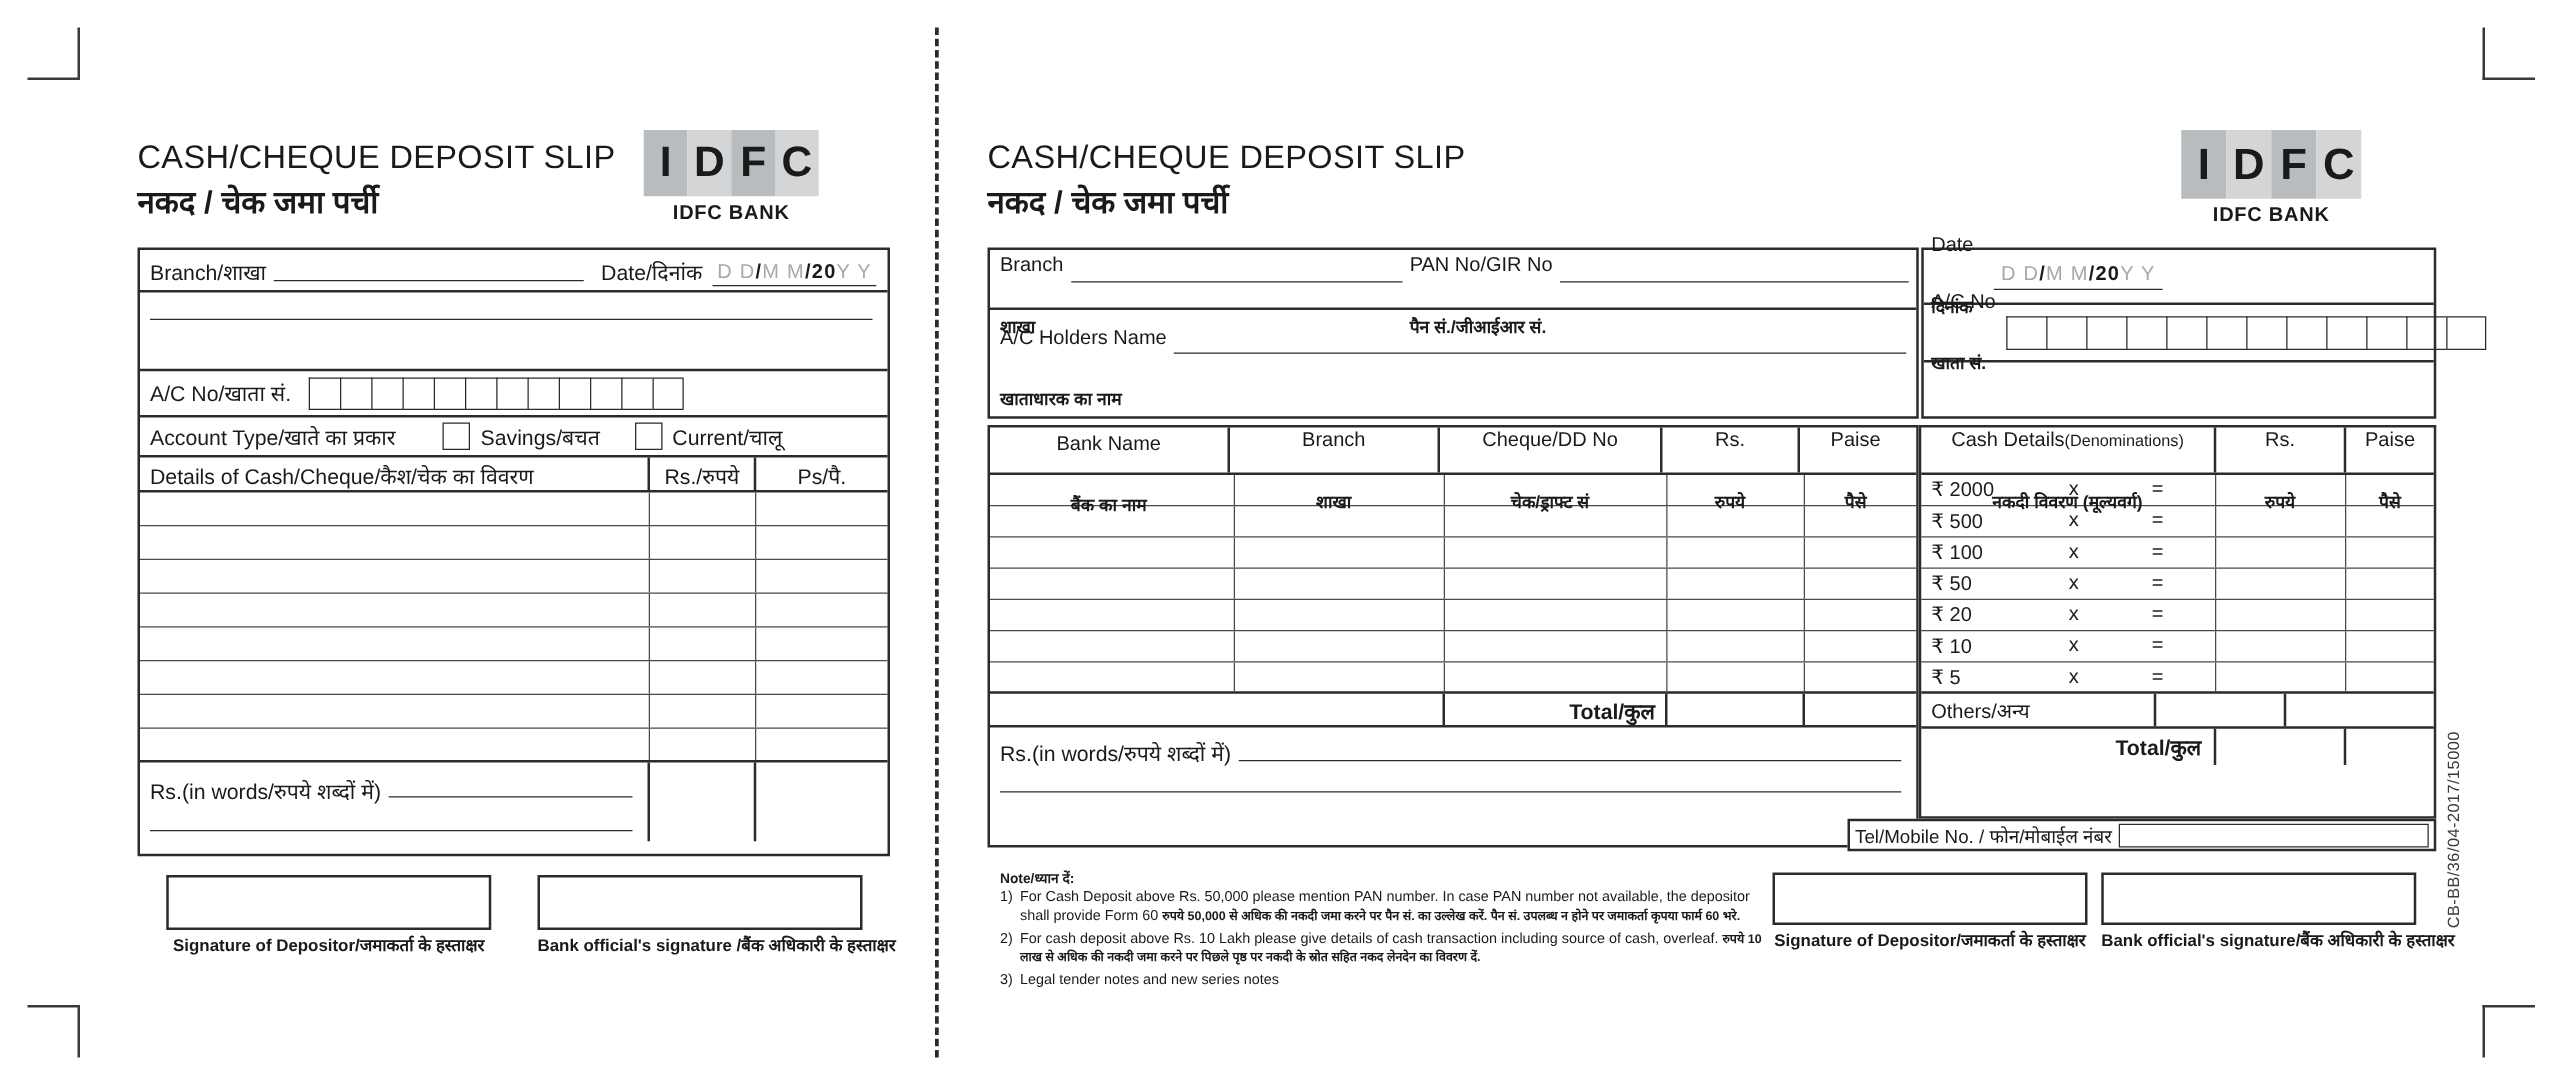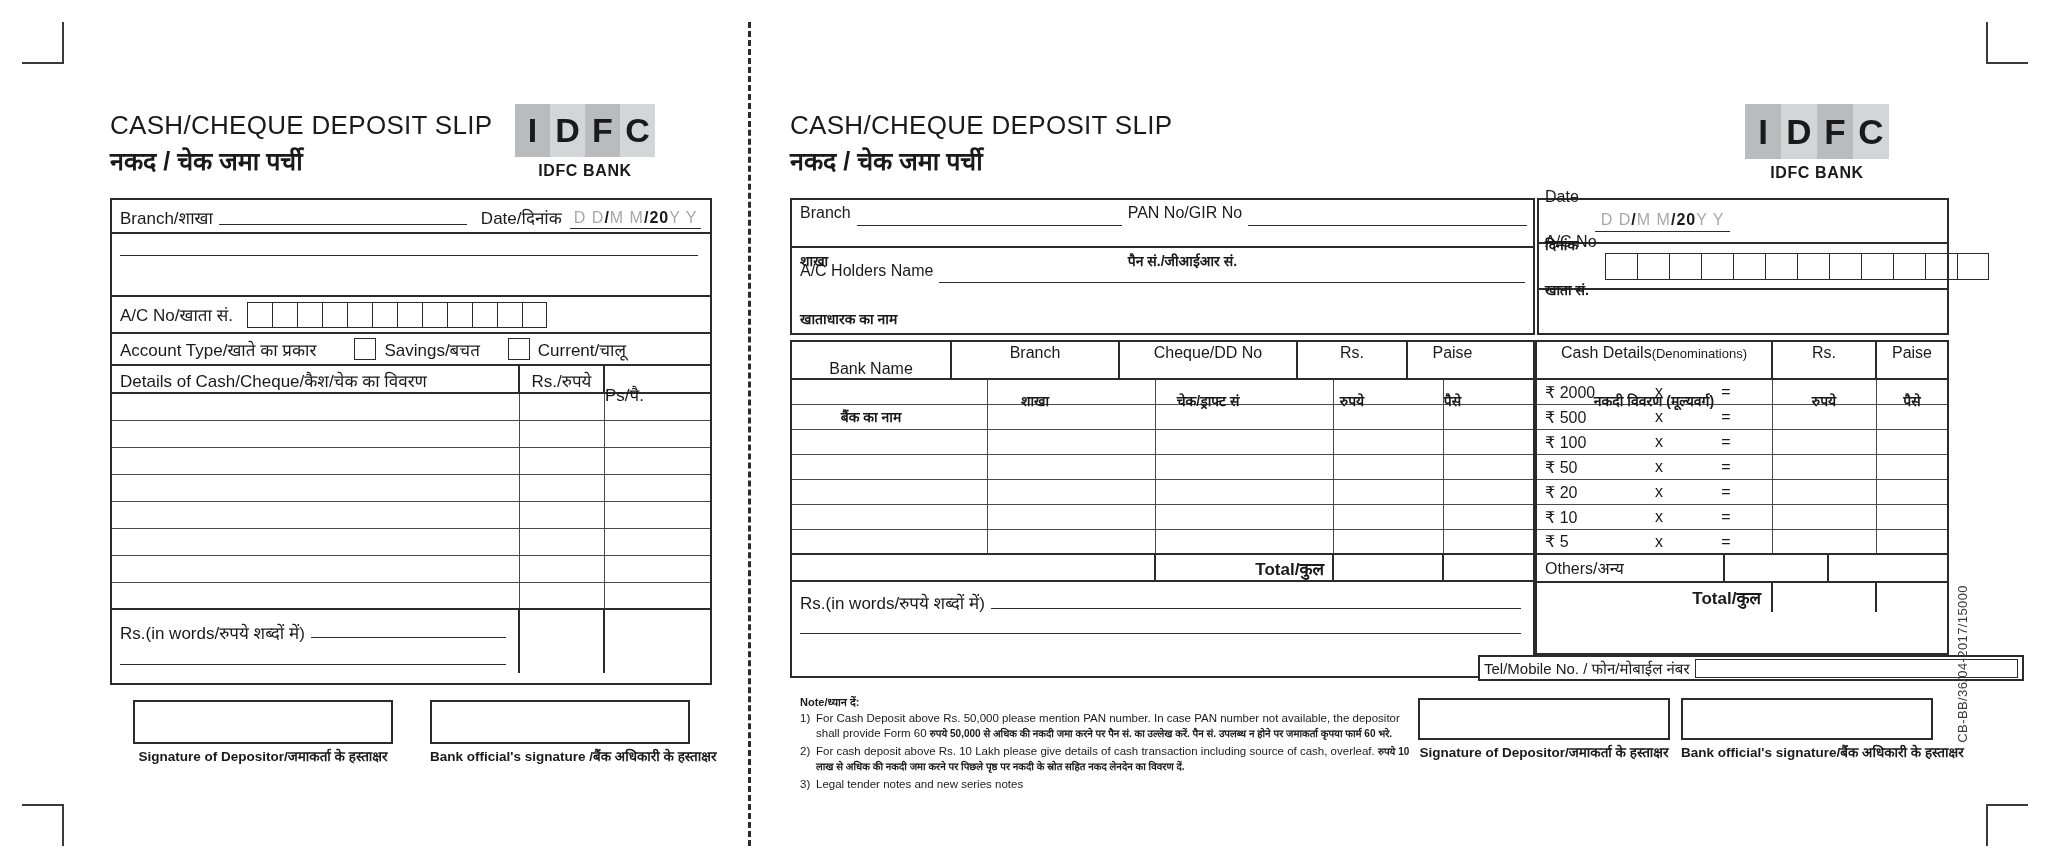--- a/index.html
+++ b/index.html
@@ -176,21 +176,21 @@
         <span class="lbl">Account Type/खाते का प्रकार</span>
         <span class="ckbx" style="margin-left:38px;"></span>
         <span class="lbl" style="margin-left:8px;">Savings/बचत</span>
         <span class="ckbx" style="margin-left:28px;"></span>
         <span class="lbl" style="margin-left:8px;">Current/चालू</span>
       </div>
 
       <div class="rowline" style="height:28px;display:flex;">
         <div class="cellline lbl" style="width:408px;padding:3px 0 0 8px;">Details of Cash/Cheque/कैश/चेक का विवरण</div>
         <div class="cellline lbl" style="width:85px;text-align:center;padding-top:3px;">Rs./रुपये</div>
-        <div class="lbl" style="width:105px;text-align:left;padding-top:17px;">Ps/पै.</div>
+        <div class="lbl" style="width:105px;text-align:center;padding-top:3px;">Ps/पै.</div>
       </div>
 
       <div id="left-rows">
           <div class="thin" style="height: 27px; display: flex;">
             <div class="thinr" style="width:408px;"></div>
             <div class="thinr" style="width:85px;"></div>
             <div style="width:105px;"></div>
           </div>
           <div class="thin" style="height: 27px; display: flex;">
             <div class="thinr" style="width:408px;"></div>
@@ -324,21 +324,21 @@
             <i></i>
             <i></i>
             <i></i>
         </span>
       </div>
     </div>
 
     <div class="frm" style="left:790px;top:340px;width:745px;height:338px;">
 
       <div class="rowline" style="height:38px;display:flex;">
-        <div class="cellline bi" style="width:160px;padding-top:18px;">
+        <div class="cellline bi" style="width:192px;padding-top:5px;">
           <div class="en">Bank Name</div>
           <div class="hi">बैंक का नाम</div>
         </div>
         <div class="cellline bi" style="width:168px;padding-top:2px;">
           <div class="en">Branch</div>
           <div class="hi">शाखा</div>
         </div>
         <div class="cellline bi" style="width:178px;padding-top:2px;">
           <div class="en">Cheque/DD No</div>
           <div class="hi">चेक/ड्राफ्ट सं</div>
@@ -526,21 +526,21 @@
         <div style="width:70px;"></div>
       </div>
 
       <div style="height:29px;display:flex;">
         <div class="cellline lbl lbl-b" style="width:236px;text-align:right;padding:3px 10px 0 0;">Total/कुल</div>
         <div class="cellline" style="width:104px;"></div>
         <div style="width:70px;"></div>
       </div>
     </div>
 
-    <div class="frm" style="left:1478px;top:655px;width:546px;height:26px;display:flex;align-items:center;padding:0 4px;">
+    <div class="frm" style="left:1478px;top:655px;width:471px;height:26px;display:flex;align-items:center;padding:0 4px;">
       <span class="lbl-sm">Tel/Mobile No. / फोन/मोबाईल नंबर</span>
       <span style="flex:1;height:19px;border:1.5px solid #2b2b2b;margin-left:5px;"></span>
     </div>
 
     <div style="position:absolute;left:800px;top:694px;width:610px;">
       <div class="note-h">Note/ध्यान दें:</div>
       <div id="note-list">
           <div class="note-li">
             <span class="n">1)</span>
             <span>For Cash Deposit above Rs. 50,000 please mention PAN number. In case PAN number not available, the depositor shall provide Form 60 <span class="note-hi">रुपये 50,000 से अधिक की नकदी जमा करने पर पैन सं. का उल्लेख करें. पैन सं. उपलब्ध न होने पर जमाकर्ता कृपया फार्म 60 भरे.</span></span>

